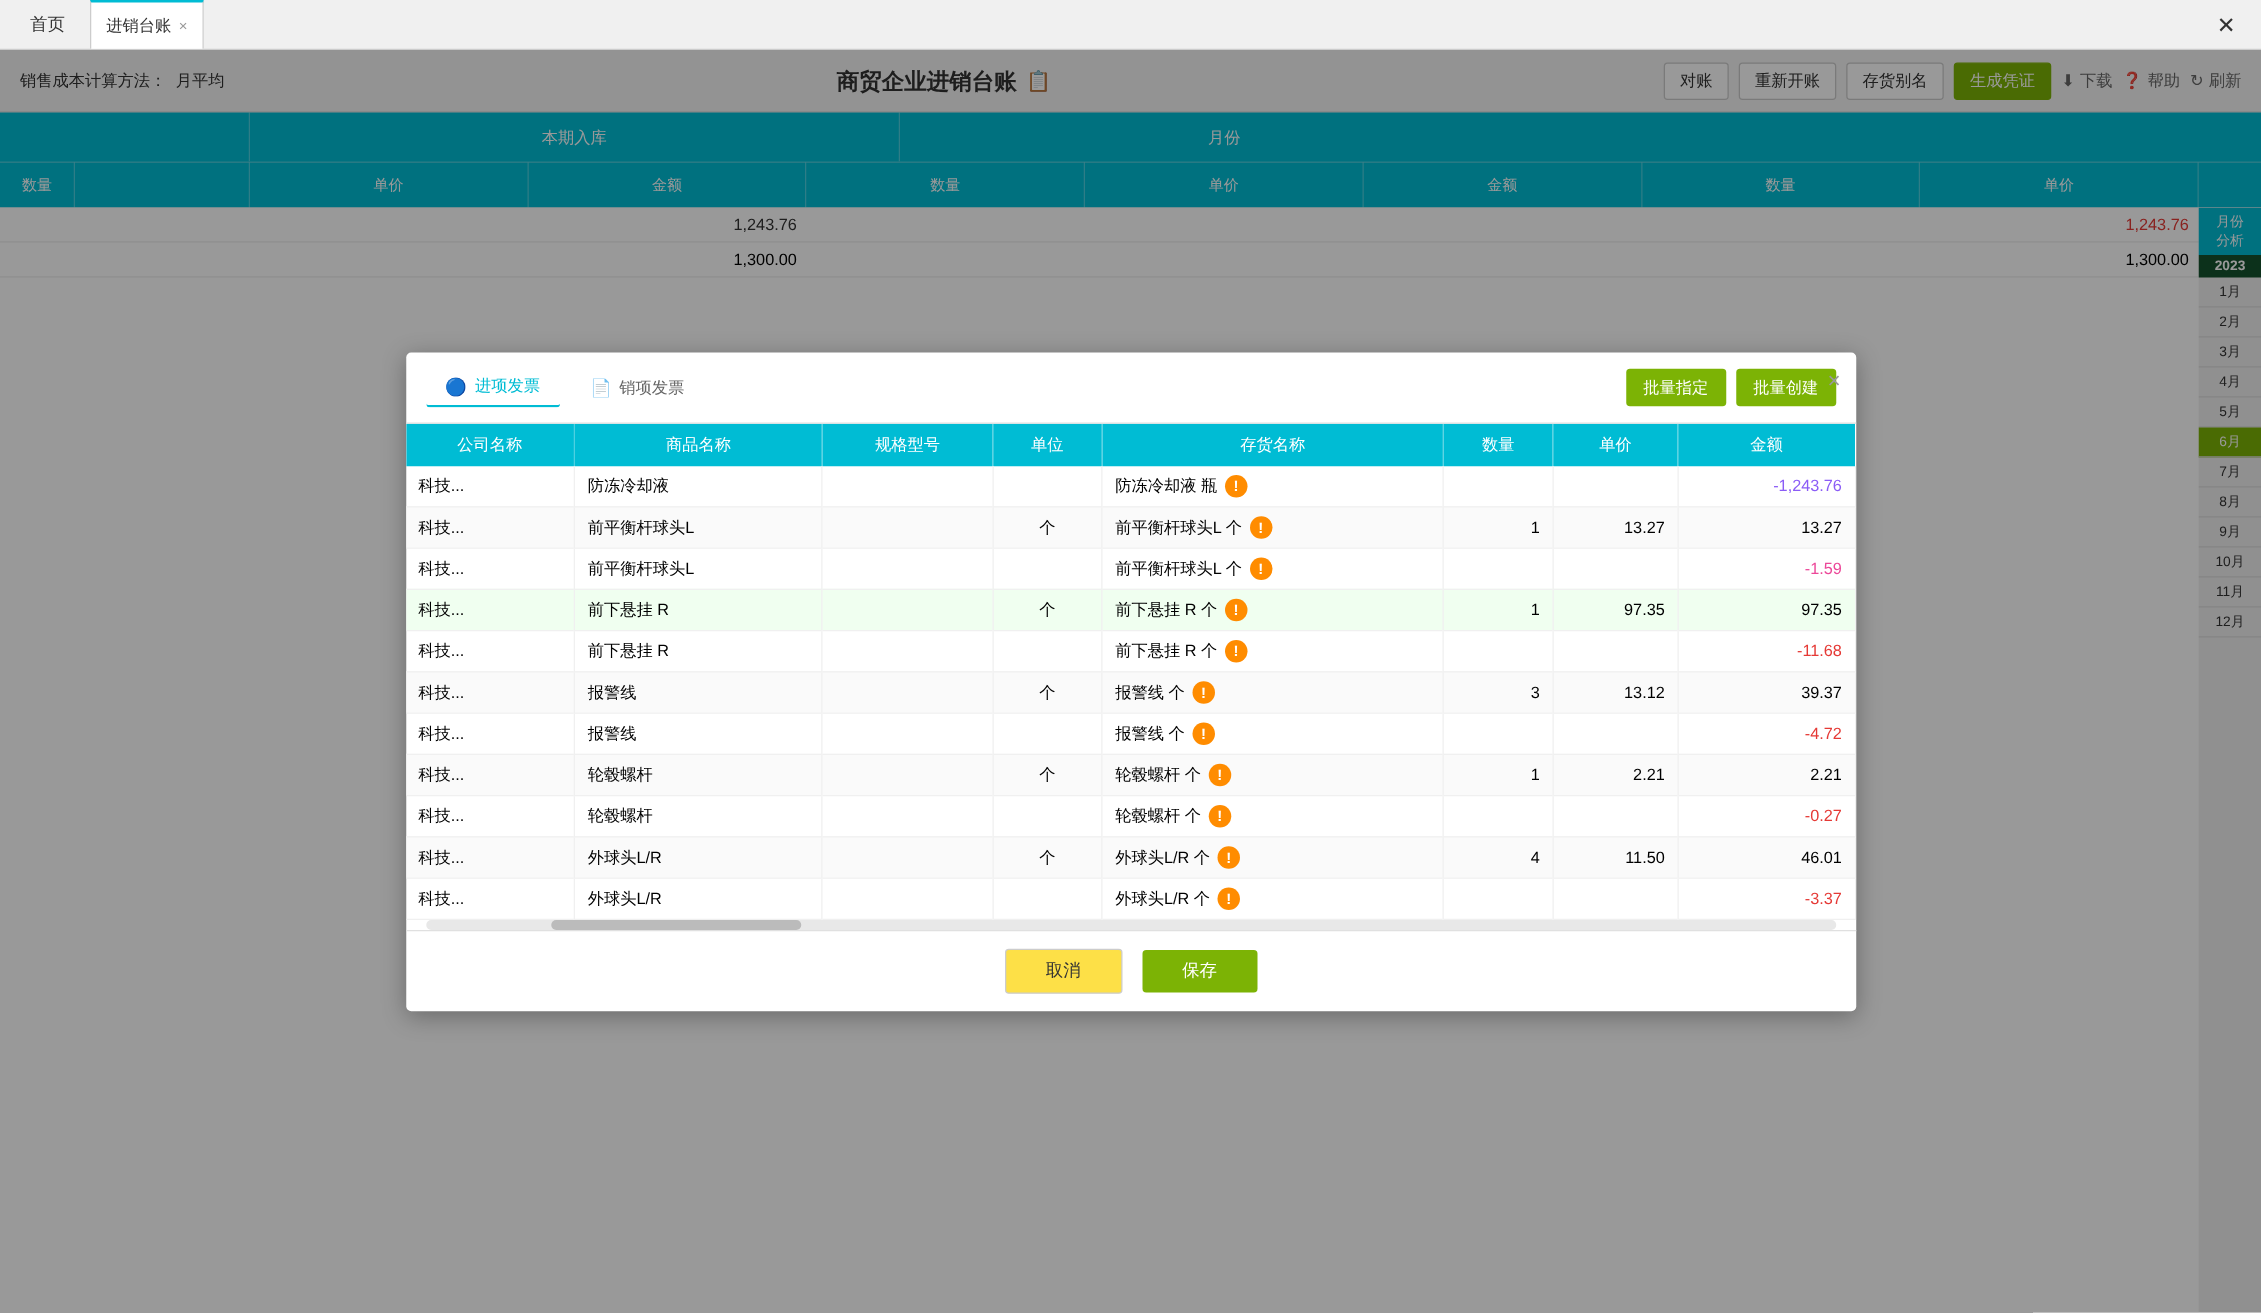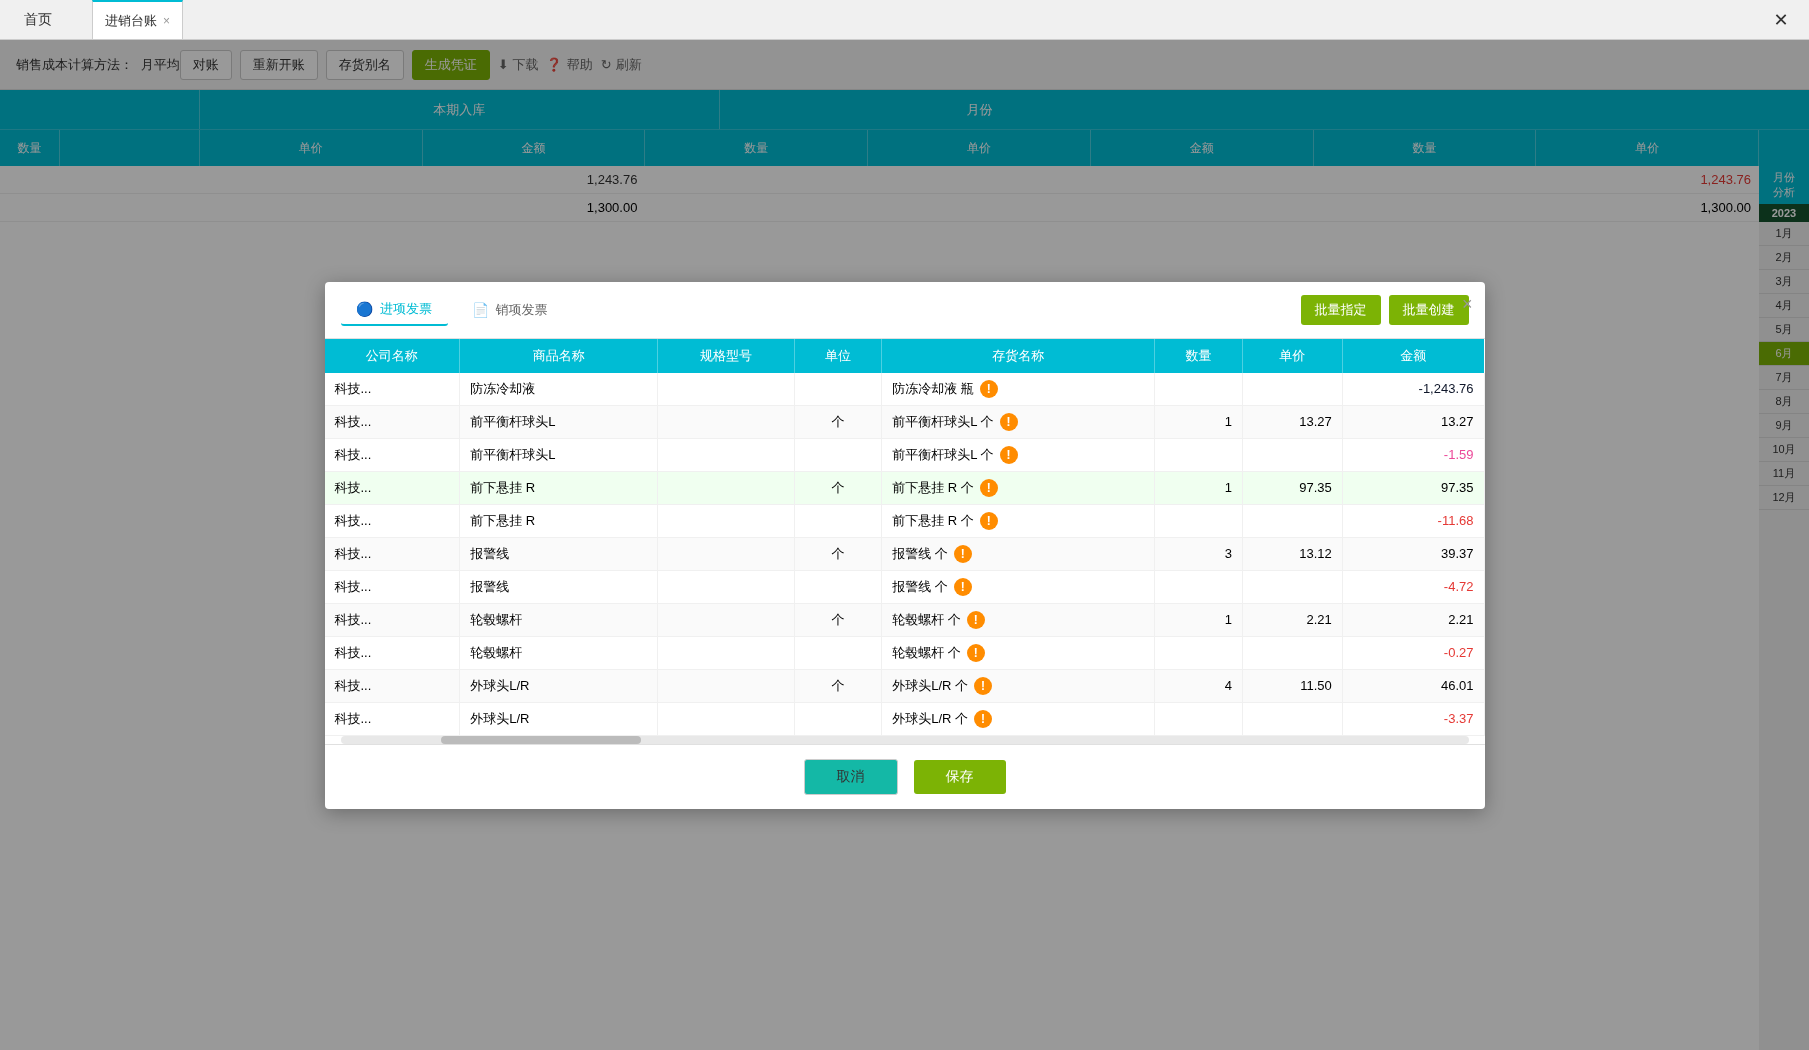--- a/index.html
+++ b/index.html
@@ -14,21 +14,21 @@
       padding: 0 8px;
       gap: 4px;
     }
     .tab-home {
       padding: 0 16px; height: 100%; display: flex; align-items: center;
       font-size: 14px; color: #333; cursor: pointer;
     }
     .tab-active {
       background: white; border-top: 2px solid #00bcd4; border-left: 1px solid #ccc;
       border-right: 1px solid #ccc; padding: 0 12px; height: 100%;
-      display: flex; align-items: center; gap: 6px; font-size: 13px; color: #333; margin-left: 20px;
+      display: flex; align-items: center; gap: 6px; font-size: 13px; color: #333;
     }
     .tab-close { color: #999; cursor: pointer; font-size: 12px; }
     .window-close {
       margin-left: auto; width: 40px; height: 40px;
       display: flex; align-items: center; justify-content: center;
       font-size: 18px; cursor: pointer; color: #333;
     }
 
     
     .main-area {
@@ -125,21 +125,21 @@
       font-size: 12px; font-weight: bold; line-height: 18px;
       text-align: center;
     }
 
     
     .modal-footer {
       display: flex; align-items: center; justify-content: center;
       padding: 14px; gap: 16px; border-top: 1px solid #e0e0e0;
     }
     .btn-cancel {
-      background: #14b8a6; border: 1px solid #ccc; color: #333;
+      background: #fde047; border: 1px solid #ccc; color: #333;
       padding: 8px 32px; border-radius: 3px; cursor: pointer; font-size: 14px;
     }
     .btn-save {
       background: #7cb305; border: none; color: white;
       padding: 8px 32px; border-radius: 3px; cursor: pointer; font-size: 14px;
     }
 
     
     .modal-scrollbar {
       height: 8px; background: #e8e8e8; margin: 0 16px;
@@ -180,20 +180,24 @@
   </div>
   <div class="window-close">✕</div>
 </div>
 
 <div class="main-area">
 
   <div class="main-header">
     <div class="cost-method">
       <span>销售成本计算方法：</span>
       <span style="margin-left:4px;">月平均</span>
+    </div>
+    <div class="page-title">
+      <span>商贸企业进销台账</span>
+      <span style="font-size:16px;">📋</span>
     </div>
     <div class="toolbar-buttons">
       <button class="btn btn-outline">对账</button>
       <button class="btn btn-outline">重新开账</button>
       <button class="btn btn-outline">存货别名</button>
       <button class="btn btn-green">生成凭证</button>
       <button class="btn-icon">
         <span>⬇</span>
         <span>下载</span>
       </button>
@@ -307,21 +311,21 @@
           </thead>
           <tbody id="modal-tbody">
           <tr>
                 <td class="text-left">科技...</td>
                 <td class="text-left">防冻冷却液</td>
                 <td></td>
                 <td></td>
                 <td class="text-left">防冻冷却液 瓶<span class="warn-icon" style="margin-left: 6px;">!</span></td>
                 <td class="text-right"></td>
                 <td class="text-right"></td>
-                <td class="text-right" style="color: #0f172a;">-1,243.76</td>
+                <td class="text-right" style="color: #8b5cf6;">-1,243.76</td>
               </tr>
               <tr>
                 <td class="text-left">科技...</td>
                 <td class="text-left">前平衡杆球头L</td>
                 <td></td>
                 <td>个</td>
                 <td class="text-left">前平衡杆球头L 个<span class="warn-icon" style="margin-left: 6px;">!</span></td>
                 <td class="text-right">1</td>
                 <td class="text-right">13.27</td>
                 <td class="text-right">13.27</td>

